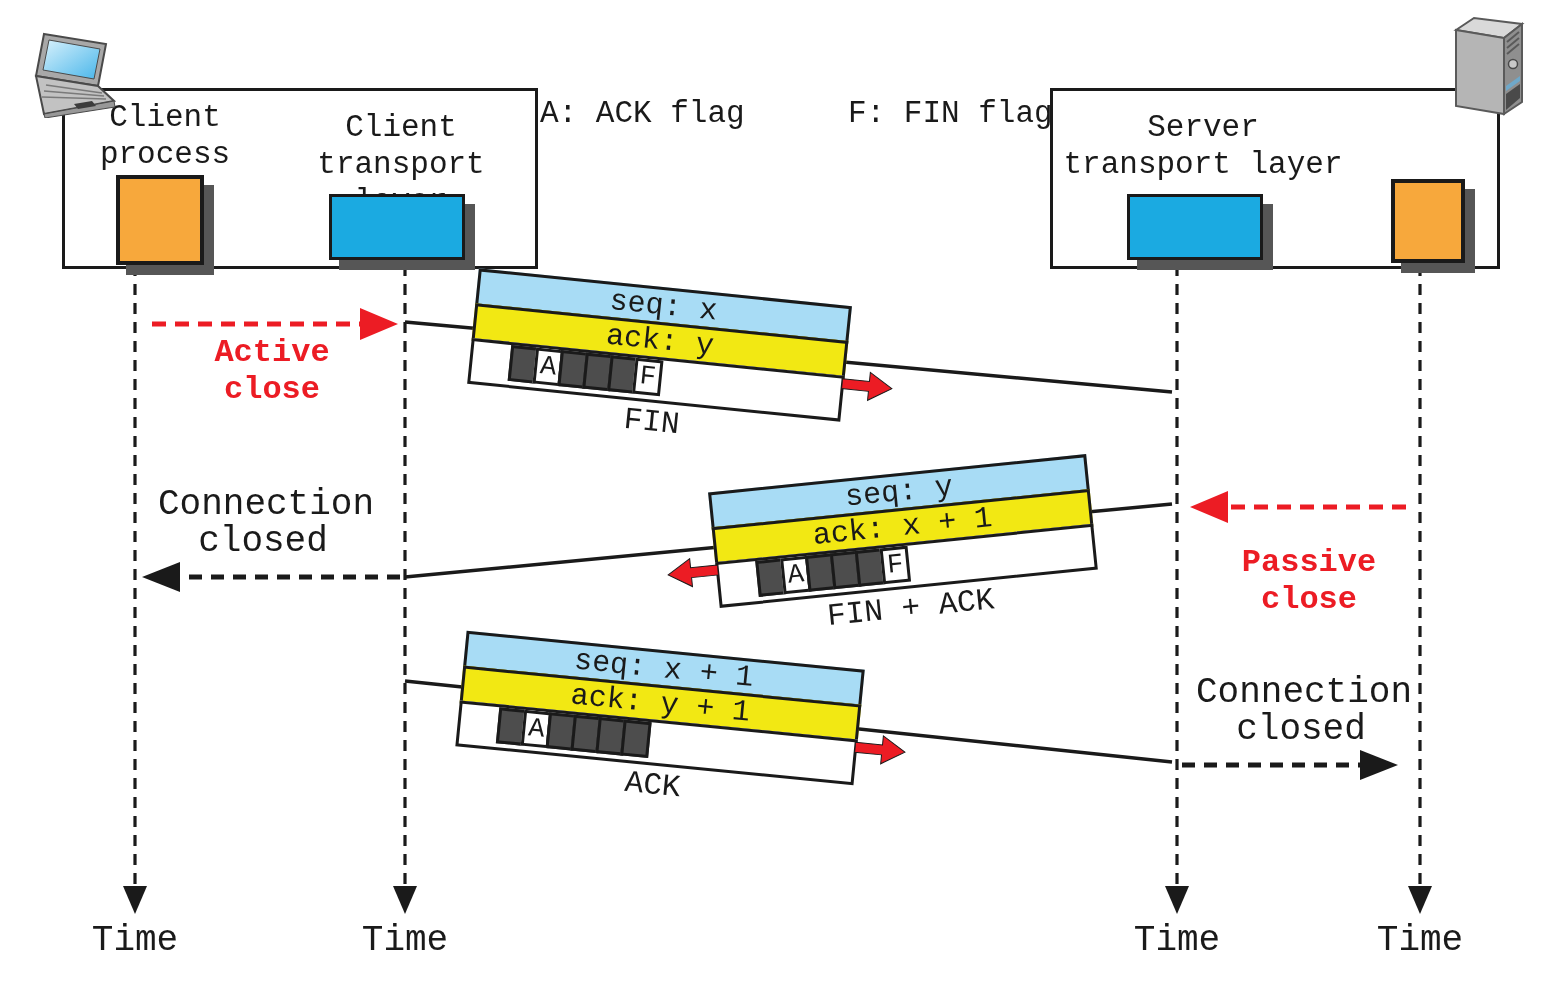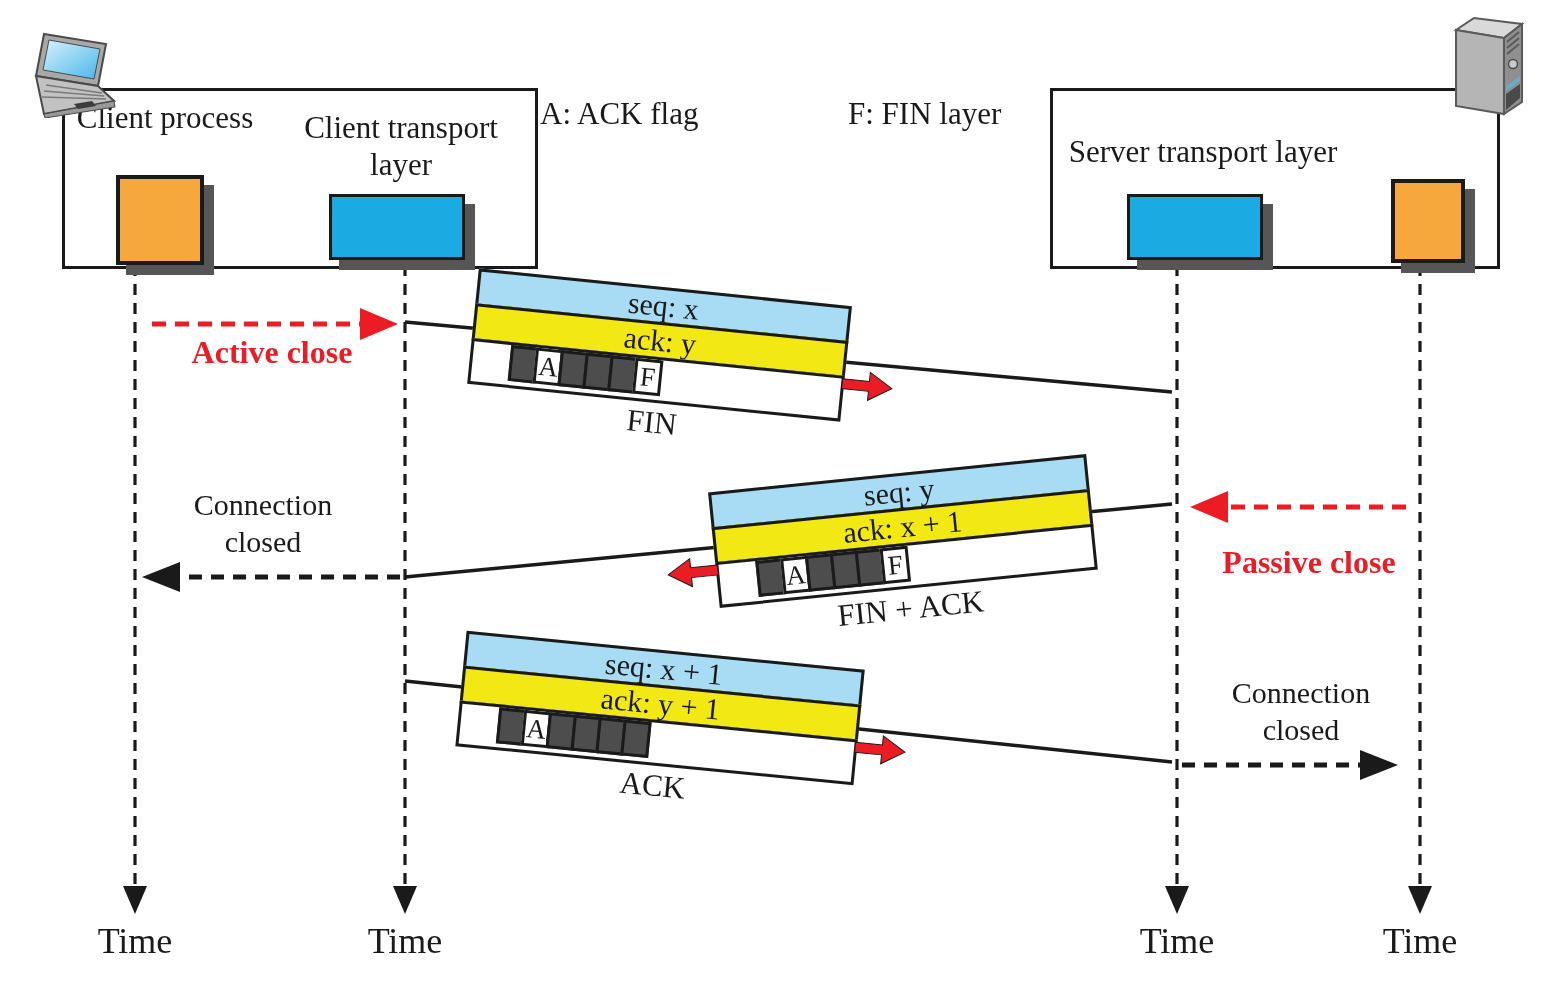--- a/index.html
+++ b/index.html
@@ -1,18 +1,18 @@
 <!DOCTYPE html>
 <html><head>
 <meta charset="utf-8">
 <style>
   html,body{margin:0;padding:0;background:#fff;}
   #canvas{
     position:relative;width:1556px;height:982px;background:#fff;overflow:hidden;
-    font-family:Liberation Serif, serif;color:#1a1a1a;
+    font-family:Liberation Mono, monospace;color:#1a1a1a;
   }
   svg.layer{position:absolute;left:0;top:0;width:1556px;height:982px;z-index:1;}
 
   
   .host-box{position:absolute;top:88px;height:175px;background:#fff;border:3px solid #1a1a1a;z-index:2;}
   #client-box{left:62px;width:470px;}
   #server-box{left:1050px;width:444px;}
   .host-label{position:absolute;text-align:center;font-size:31px;line-height:37px;}
   .proc-rect{position:absolute;background:#F7A83C;border:4px solid #1a1a1a;box-shadow:10px 10px 0 0 #565656;}
   .trans-rect{position:absolute;background:#1BAAE1;border:3px solid #1a1a1a;box-shadow:10px 10px 0 0 #565656;}
@@ -35,21 +35,21 @@
              font-size:27px;color:#1a1a1a;}
   .flag-cell.lit{background:#fff;}
   .packet-label{position:absolute;top:118px;left:0;right:0;text-align:center;font-size:31px;}
   .red-arrow{position:absolute;top:62px;width:52px;height:32px;}
   .red-arrow.at-right{right:-50px;}
   .red-arrow.at-left{left:-50px;}
 
   
   .note{position:absolute;text-align:center;z-index:2;}
   .note.red{color:#EC1C24;font-weight:bold;font-size:32px;}
-  .note.black{font-size:30px;line-height:37px;}
+  .note.black{font-size:36px;line-height:37px;}
   #active-close{left:160px;top:334px;width:224px;text-align:center;}
   #passive-close{left:1194px;top:544px;width:230px;}
   #client-closed{left:158px;top:486px;width:210px;}
   #server-closed{left:1196px;top:674px;width:210px;}
 
   .time-label{position:absolute;top:920px;width:140px;text-align:center;font-size:36px;z-index:2;}
 
   .icon{position:absolute;z-index:4;}
 </style>
 </head>
@@ -102,21 +102,21 @@
   </svg>
 
   <div class="host-box" id="client-box">
     <div class="host-label" style="left:10px;top:8px;width:180px;">Client process</div>
     <div class="host-label" style="left:206px;top:18px;width:260px;">Client transport layer</div>
     <div class="proc-rect" style="left:51px;top:84px;width:80px;height:82px;"></div>
     <div class="trans-rect" style="left:264px;top:103px;width:130px;height:60px;"></div>
   </div>
 
   <div class="host-box" id="server-box">
-    <div class="host-label" style="left:10px;top:18px;width:280px;margin-top:24px;">Server transport layer</div>
+    <div class="host-label" style="left:10px;top:18px;width:280px;">Server transport layer</div>
     <div class="trans-rect" style="left:74px;top:103px;width:130px;height:60px;"></div>
     <div class="proc-rect" style="left:338px;top:88px;width:66px;height:76px;"></div>
   </div>
 
   <svg class="icon" style="left:26px;top:30px;" width="100" height="88" viewBox="0 0 100 88">
     <defs>
       <linearGradient id="lapscreen" x1="0" y1="0" x2="1" y2="1">
         <stop offset="0" stop-color="#d8f1fc"></stop>
           <stop offset="1" stop-color="#49b6ea"></stop>
       </linearGradient>
@@ -137,21 +137,21 @@
     <polygon points="56,24 74,10 74,88 56,100" fill="#8f8f8f" stroke="#5a5a5a" stroke-width="2"></polygon>
     <line x1="59" y1="28" x2="71" y2="18" stroke="#5a5a5a" stroke-width="2"></line>
     <line x1="59" y1="34" x2="71" y2="24" stroke="#5a5a5a" stroke-width="2"></line>
     <line x1="59" y1="40" x2="71" y2="30" stroke="#5a5a5a" stroke-width="2"></line>
     <circle cx="65" cy="50" r="4.5" fill="#c9c9c9" stroke="#4a4a4a" stroke-width="1.5"></circle>
     <polygon points="58,80 72,70 72,84 58,96" fill="#4a4a4a"></polygon>
     <polygon points="58,72 72,62 72,67 58,77" fill="#6fa8c9"></polygon>
   </svg>
 
   <div class="legend" id="legend-ack">A: ACK flag</div>
-  <div class="legend" id="legend-fin">F: FIN layer</div>
+  <div class="legend" id="legend-fin">F: FIN flag</div>
 
   <div class="packet" style="left:472px;top:287px;width:375px;transform:rotate(5.8deg);">
     <div class="band band-seq">seq: x</div>
     <div class="band band-ack">ack: y</div>
     <div class="band band-flags">
       <div class="flag-cells">
         <div class="flag-cell"></div>
         <div class="flag-cell lit">A</div>
         <div class="flag-cell"></div>
         <div class="flag-cell"></div>

